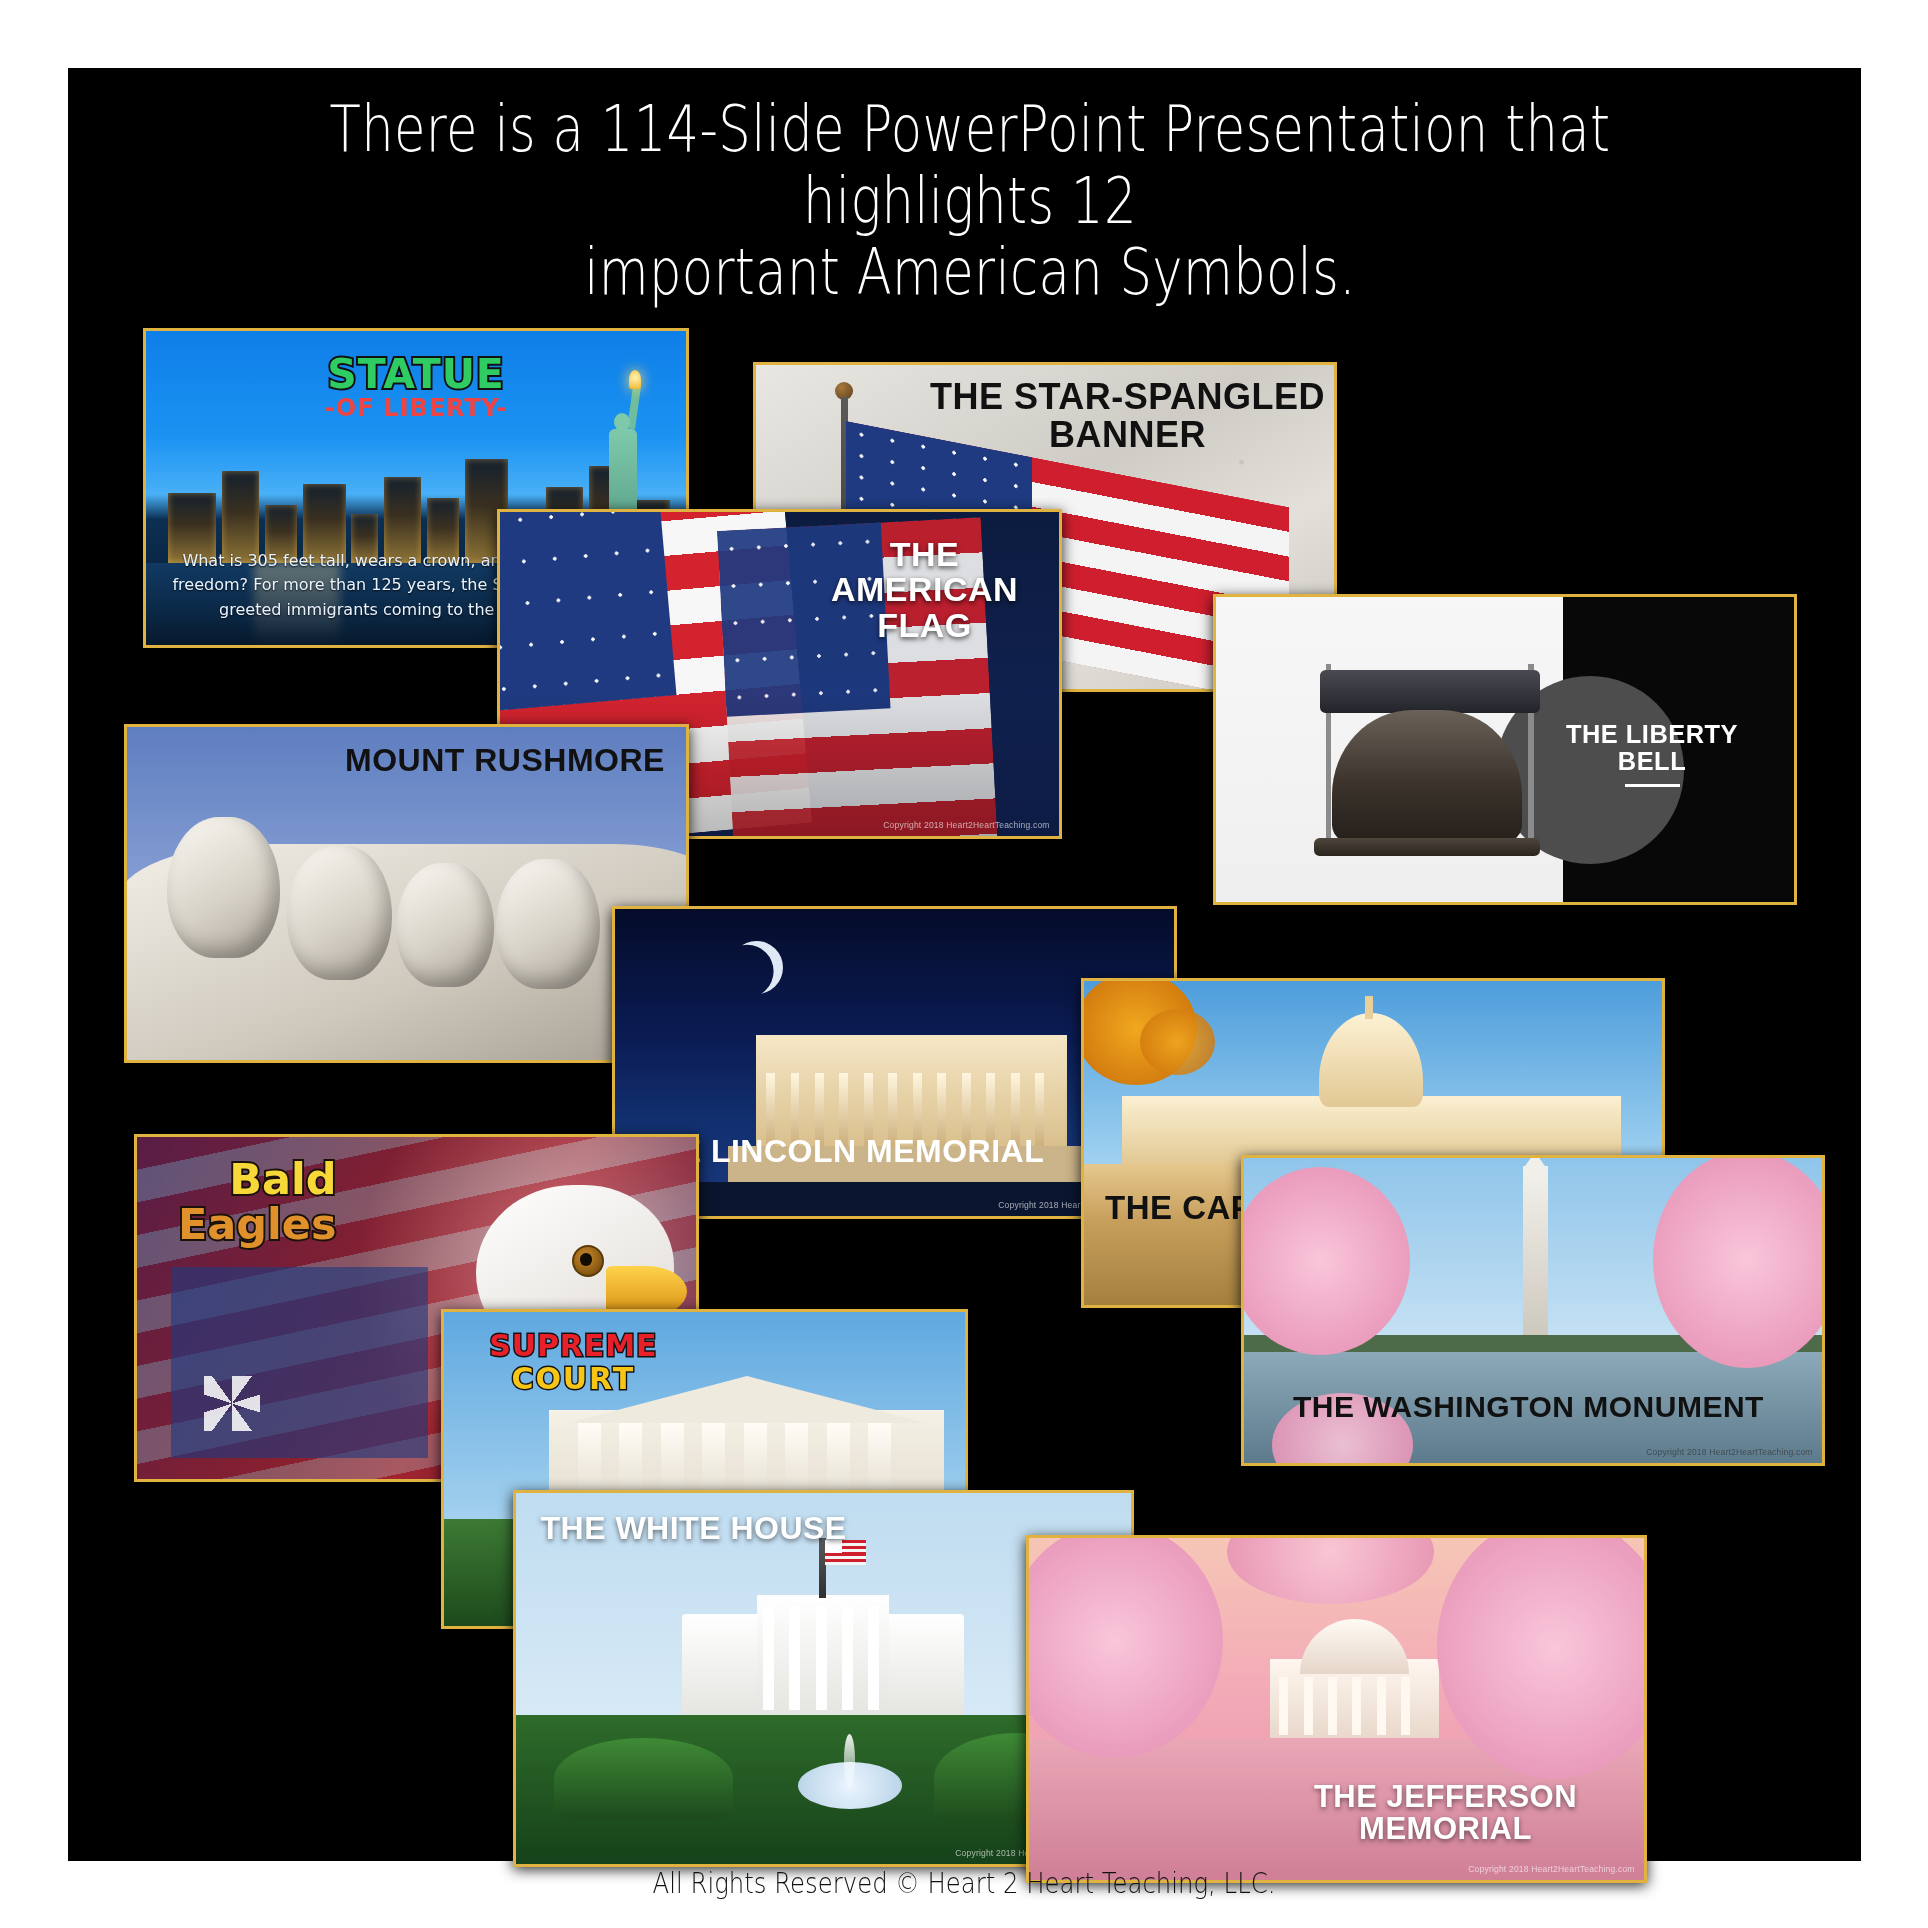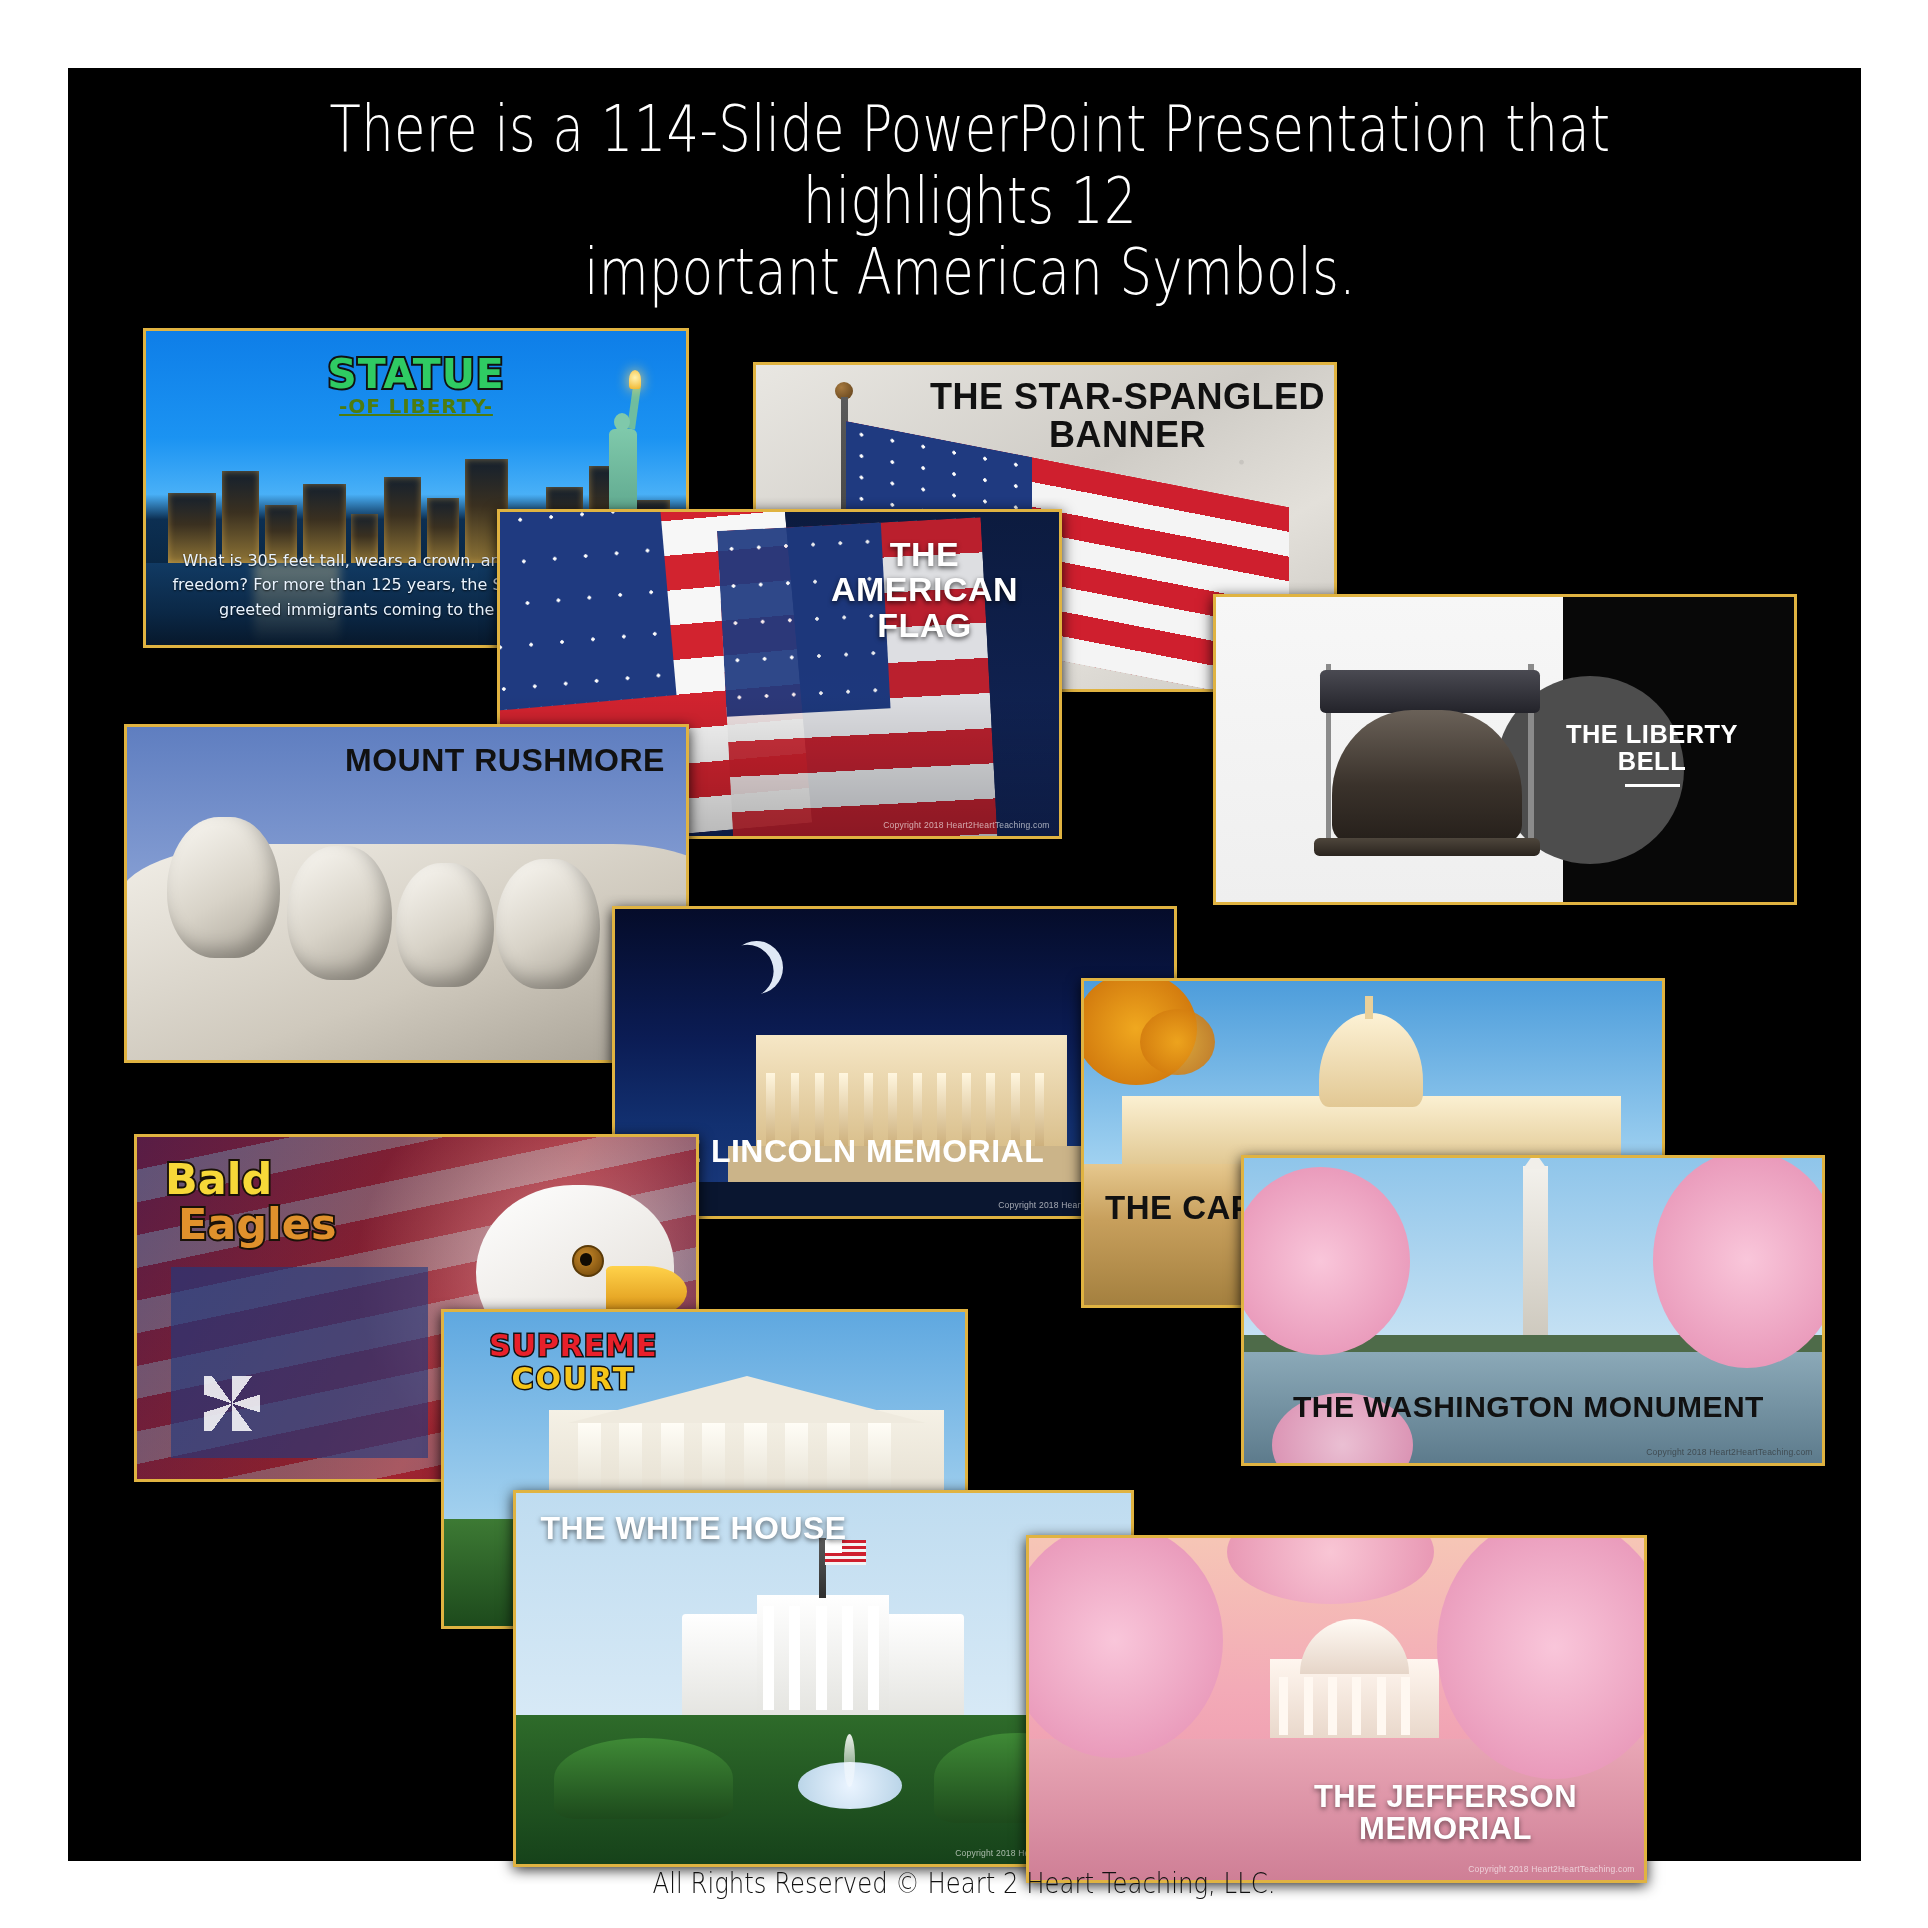--- a/index.html
+++ b/index.html
@@ -47,22 +47,22 @@
   .statue .head{position:absolute;left:15px;bottom:139px;width:16px;height:18px;border-radius:50%;
        background:#7fc9ab;}
   .statue .arm{position:absolute;left:31px;bottom:141px;width:7.5px;height:43px;background:#6fbd9f;transform:rotate(8deg);}
   .statue .torch{position:absolute;left:30px;bottom:181px;width:12.2px;height:19px;border-radius:50% 50% 20% 20%;
        background:radial-gradient(circle at 50% 40%,#fff3b0,#f0b429);box-shadow:0 0 13px #ffd966;}
   .statue .ped{position:absolute;left:3.8px;bottom:-24.5px;width:41px;height:28px;background:#3c4a3f;}
 
   .sol-logo{position:absolute;left:0;right:0;top:6%;text-align:center;}
   .sol-logo .t1{font-family:"DejaVu Sans",sans-serif;font-weight:900;font-size:41px;color:#2fcb63;
        -webkit-text-stroke:3.8px #111;paint-order:stroke fill;letter-spacing:0.9px;}
-  .sol-logo .t2{font-family:"DejaVu Sans",sans-serif;font-weight:700;font-size:20px;color:#4d7c0f;
-       letter-spacing:0.9px;margin-top:-3.8px;text-decoration:underline;}
+  .sol-logo .t2{font-family:"DejaVu Sans",sans-serif;font-weight:700;font-size:24px;color:#ef4444;
+       letter-spacing:0.9px;margin-top:-3.8px;}
   .sol-text{position:absolute;left:4%;right:4%;bottom:7%;color:#eaf4ff;text-align:center;
        font-family:"DejaVu Sans",sans-serif;font-size:16px;line-height:1.55;font-weight:500;
        text-shadow:0 0.9px 1.9px rgba(0,0,0,.8);}
 
   
   .concrete{background:
      radial-gradient(circle at 18% 22%,rgba(0,0,0,.10) 0 1.9px,transparent 2.8px),
      radial-gradient(circle at 62% 68%,rgba(0,0,0,.09) 0 1.9px,transparent 2.8px),
      radial-gradient(circle at 84% 30%,rgba(0,0,0,.08) 0 1.9px,transparent 2.8px),
      linear-gradient(150deg,#e9e7e2,#cfccc6 45%,#e3e0da 70%,#c8c5bf);}
@@ -136,21 +136,21 @@
       -webkit-text-stroke:2.8px #111;paint-order:stroke fill;letter-spacing:0.9px;}
   .sc-logo .t2{font-family:"DejaVu Sans",sans-serif;font-weight:900;font-size:30px;color:#f5c518;
       -webkit-text-stroke:2.8px #111;paint-order:stroke fill;letter-spacing:1.9px;margin-top:-1.9px;}
 
   
   .eg-bg{background:
      radial-gradient(circle at 78% 40%,rgba(255,255,255,.5),transparent 45%),
      linear-gradient(120deg,#2a1b4e,#6d1f2e 45%,#8e2430 60%,#221640);}
   .eg-logo{position:absolute;left:5%;top:5%;}
   .eg-logo .t1{font-family:"DejaVu Sans",sans-serif;font-weight:900;font-size:43px;color:#f7d838;
-      -webkit-text-stroke:3.8px #1a1208;paint-order:stroke fill;}
+      -webkit-text-stroke:3.8px #1a1208;paint-order:stroke fill;text-align:right;}
   .eg-logo .t2{font-family:"DejaVu Sans",sans-serif;font-weight:900;font-size:43px;color:#e0912c;
       -webkit-text-stroke:3.8px #1a1208;paint-order:stroke fill;margin-top:-5.6px;margin-left:13px;}
   .eagle-head{position:absolute;right:4%;top:14%;width:198px;height:179px;border-radius:52% 48% 46% 54%;
       background:linear-gradient(150deg,#ffffff,#ded9d2);}
   .eagle-beak{position:absolute;right:-13px;top:81px;width:81px;height:51px;border-radius:10% 60% 60% 10%;
       background:linear-gradient(#ffd24a,#d98f12);}
   .eagle-eye{position:absolute;right:70px;top:60px;width:28px;height:28px;border-radius:50%;
       background:radial-gradient(circle at 40% 35%,#c98a2a,#6a4208);border:2.8px solid #5a3a08;}
   .eagle-eye:after{content:"";position:absolute;left:6.6px;top:6.6px;width:12.2px;height:12.2px;border-radius:50%;background:#120c03;}
 </style>

